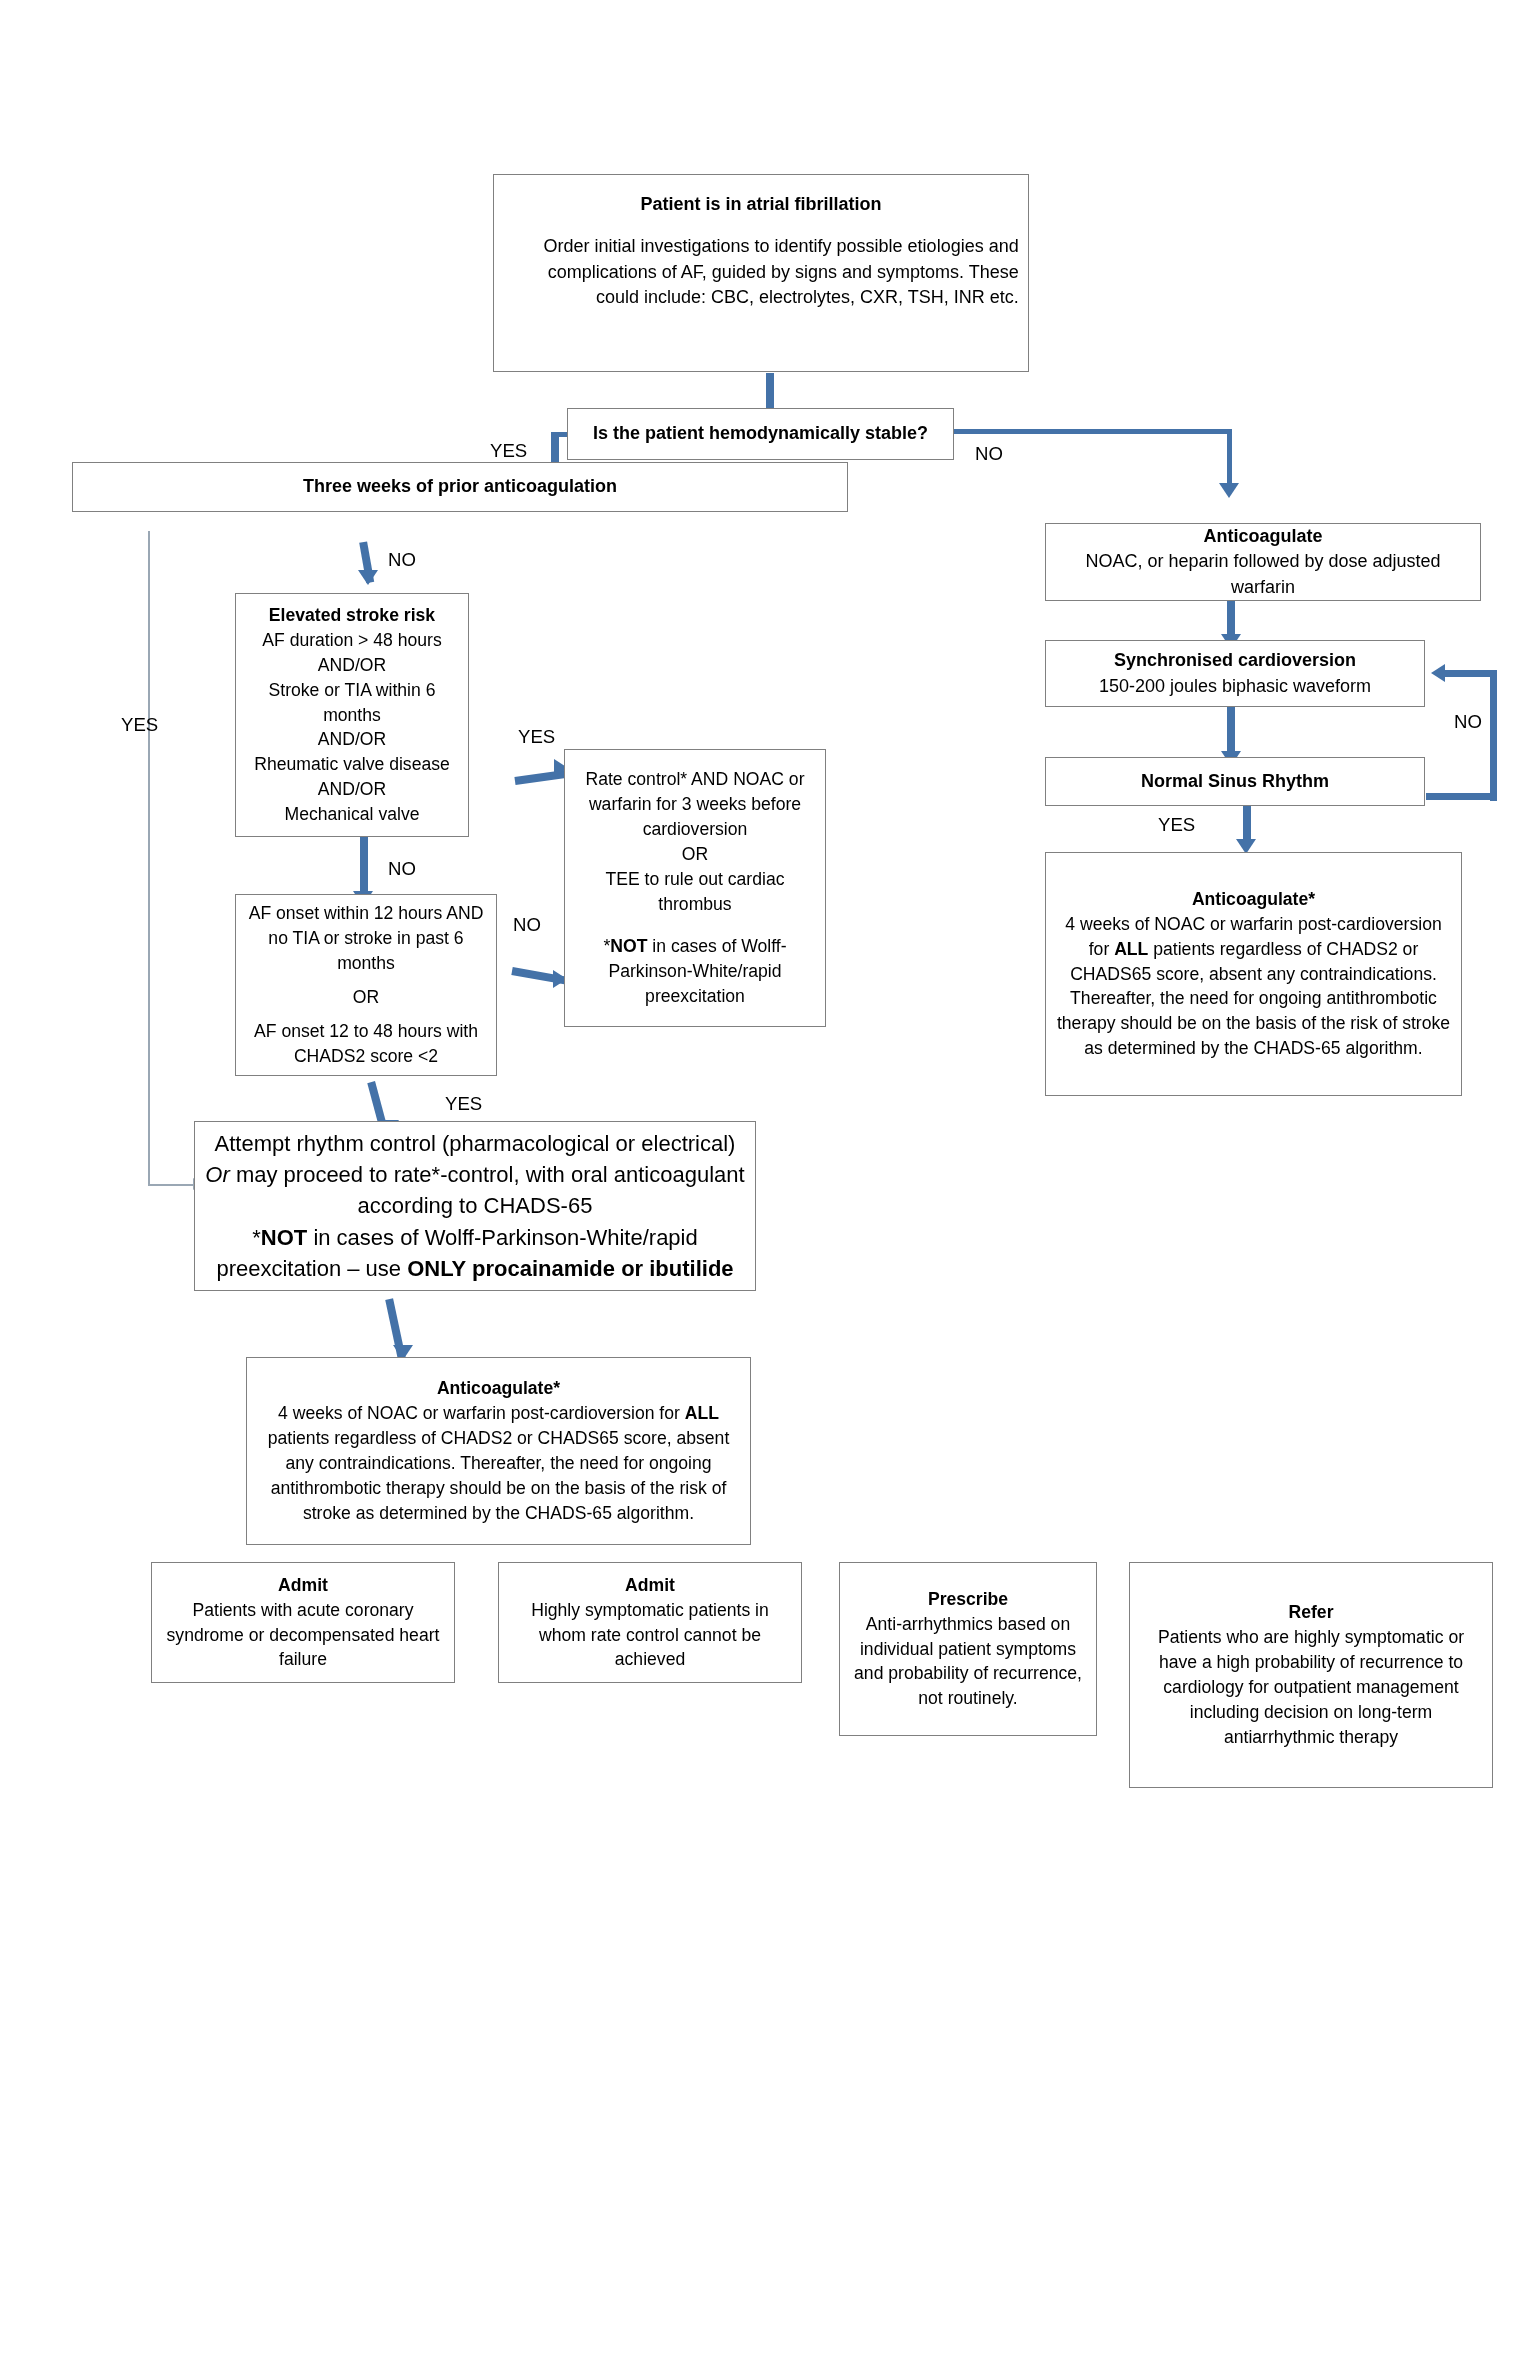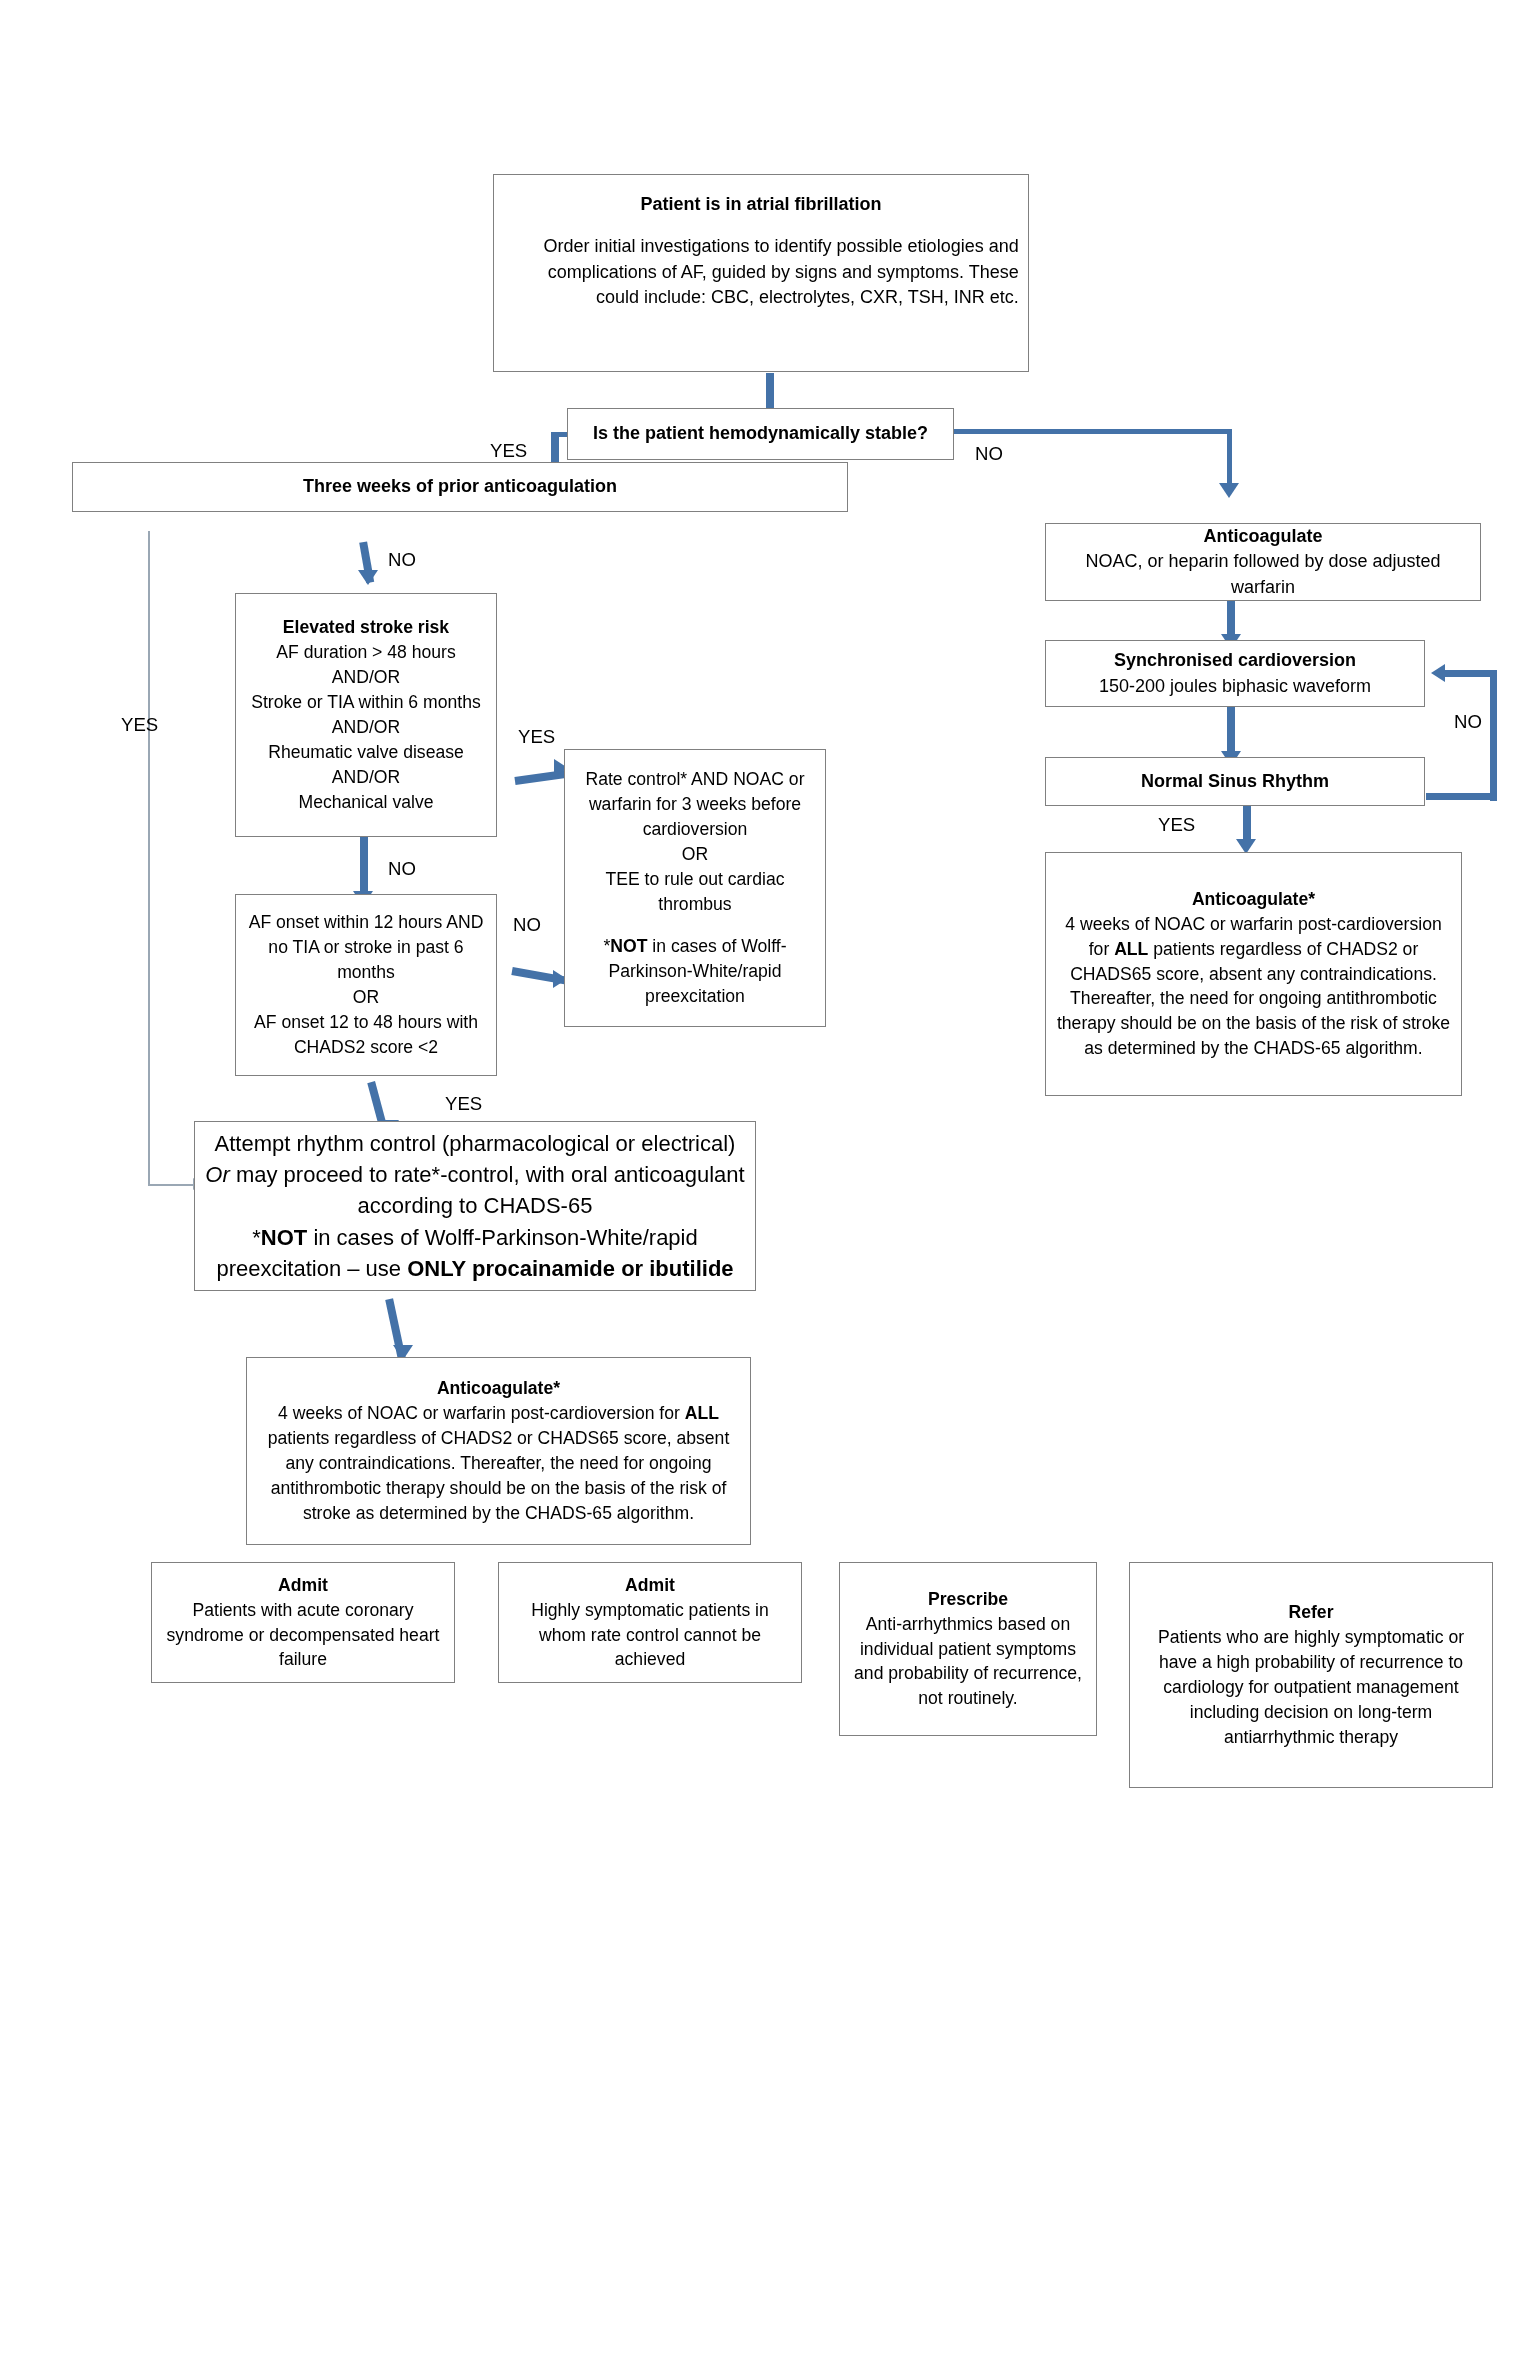--- a/index.html
+++ b/index.html
@@ -132,21 +132,21 @@
 
   <div class="diag" style="left:363px; top:538px; width:41px; transform:rotate(80deg);"></div>
   <div class="arrowhead ah-down" style="left:358px; top:570px;"></div>
   <div class="lbl" style="left:388px; top:549px;">NO</div>
 
   <div class="conn thin" style="left:148px; top:531px; width:1.9px; height:654px;"></div>
   <div class="conn thin" style="left:148px; top:1184px; width:46px; height:1.9px;"></div>
   <div class="arrowhead ah-right-thin" style="left:193px; top:1178px;"></div>
   <div class="lbl" style="left:121px; top:714px;">YES</div>
 
-  <div class="box" style="left:235px; top:593px; width:262px; height:244px; font-size:17.6px;">
+  <div class="box" style="left:235px; top:593px; width:234px; height:244px; font-size:17.6px;">
     <p class="ttl">Elevated stroke risk</p>
     <p>AF duration &gt; 48 hours</p>
     <p class="u">AND/OR</p>
     <p>Stroke or TIA within 6 months</p>
     <p class="u">AND/OR</p>
     <p>Rheumatic valve disease</p>
     <p class="u">AND/OR</p>
     <p>Mechanical valve</p>
   </div>
 
@@ -159,21 +159,21 @@
   <div class="lbl" style="left:388px; top:858px;">NO</div>
 
   <div class="box" style="left:564px; top:749px; width:262px; height:278px; font-size:17.6px;">
     <p><span>Rate control* </span><span class="u">AND</span><span> NOAC or warfarin for 3 weeks before cardioversion</span></p>
     <p class="u">OR</p>
     <p>TEE to rule out cardiac thrombus</p>
     <div class="gap"></div>
     <p><span>*</span><span class="b">NOT</span><span> in cases of Wolff-Parkinson-White/rapid preexcitation</span></p>
   </div>
 
-  <div class="box" style="left:235px; top:894px; width:262px; height:182px; font-size:17.6px;">
+  <div class="box" style="left:235px; top:894px; width:262px; height:182px; font-size:17.6px;justify-content:space-between;">
     <p>AF onset within 12 hours AND no TIA or stroke in past 6 months</p>
     <p class="u">OR</p>
     <p>AF onset 12 to 48 hours with CHADS2 score &lt;2</p>
   </div>
 
   <div class="diag" style="left:512px; top:967px; width:58px; transform:rotate(10deg);"></div>
   <div class="arrowhead ah-right" style="left:553px; top:970px;"></div>
   <div class="lbl" style="left:513px; top:914px;">NO</div>
 
   <div class="diag" style="left:371px; top:1078px; width:54px; transform:rotate(75deg);"></div>

